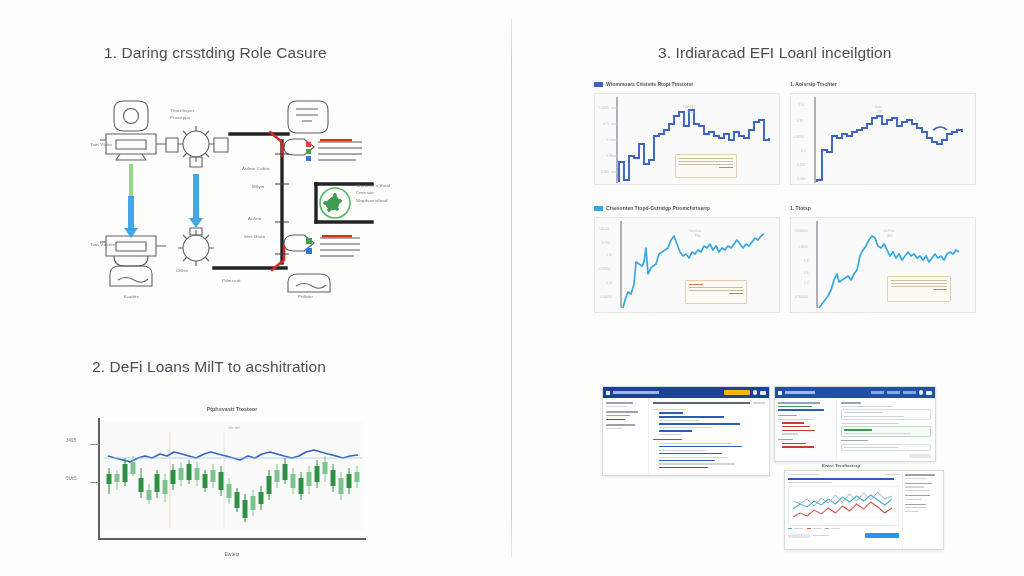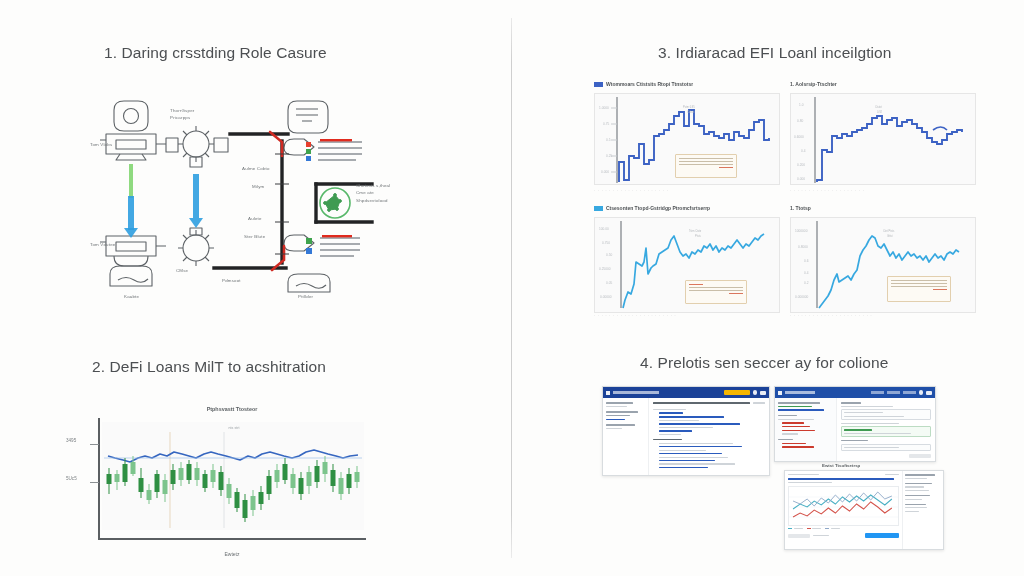--- a/index.html
+++ b/index.html
@@ -582,21 +582,20 @@
         </svg>
       </div>
 
       <div class="cw-inline-note" style="left:126px;top:26px;width:40px">nts strt</div>
 
       <div class="cw-xlabel">Ewtetz</div>
     </div>
   </section>
 
   <section class="quad" id="quad-br">
-    <div class="q-title">4. Prelotis sen seccer ay for colione</div>
 
     <div class="shot" id="shot-a">
       <div class="bar-nav">
         <span class="bn-logo"></span>
         <span class="bn-title"></span>
         <span class="bn-spacer"></span>
         <span class="bn-pill"></span>
         <span class="bn-ico"></span>
         <span class="bn-ico sq"></span>
       </div>

